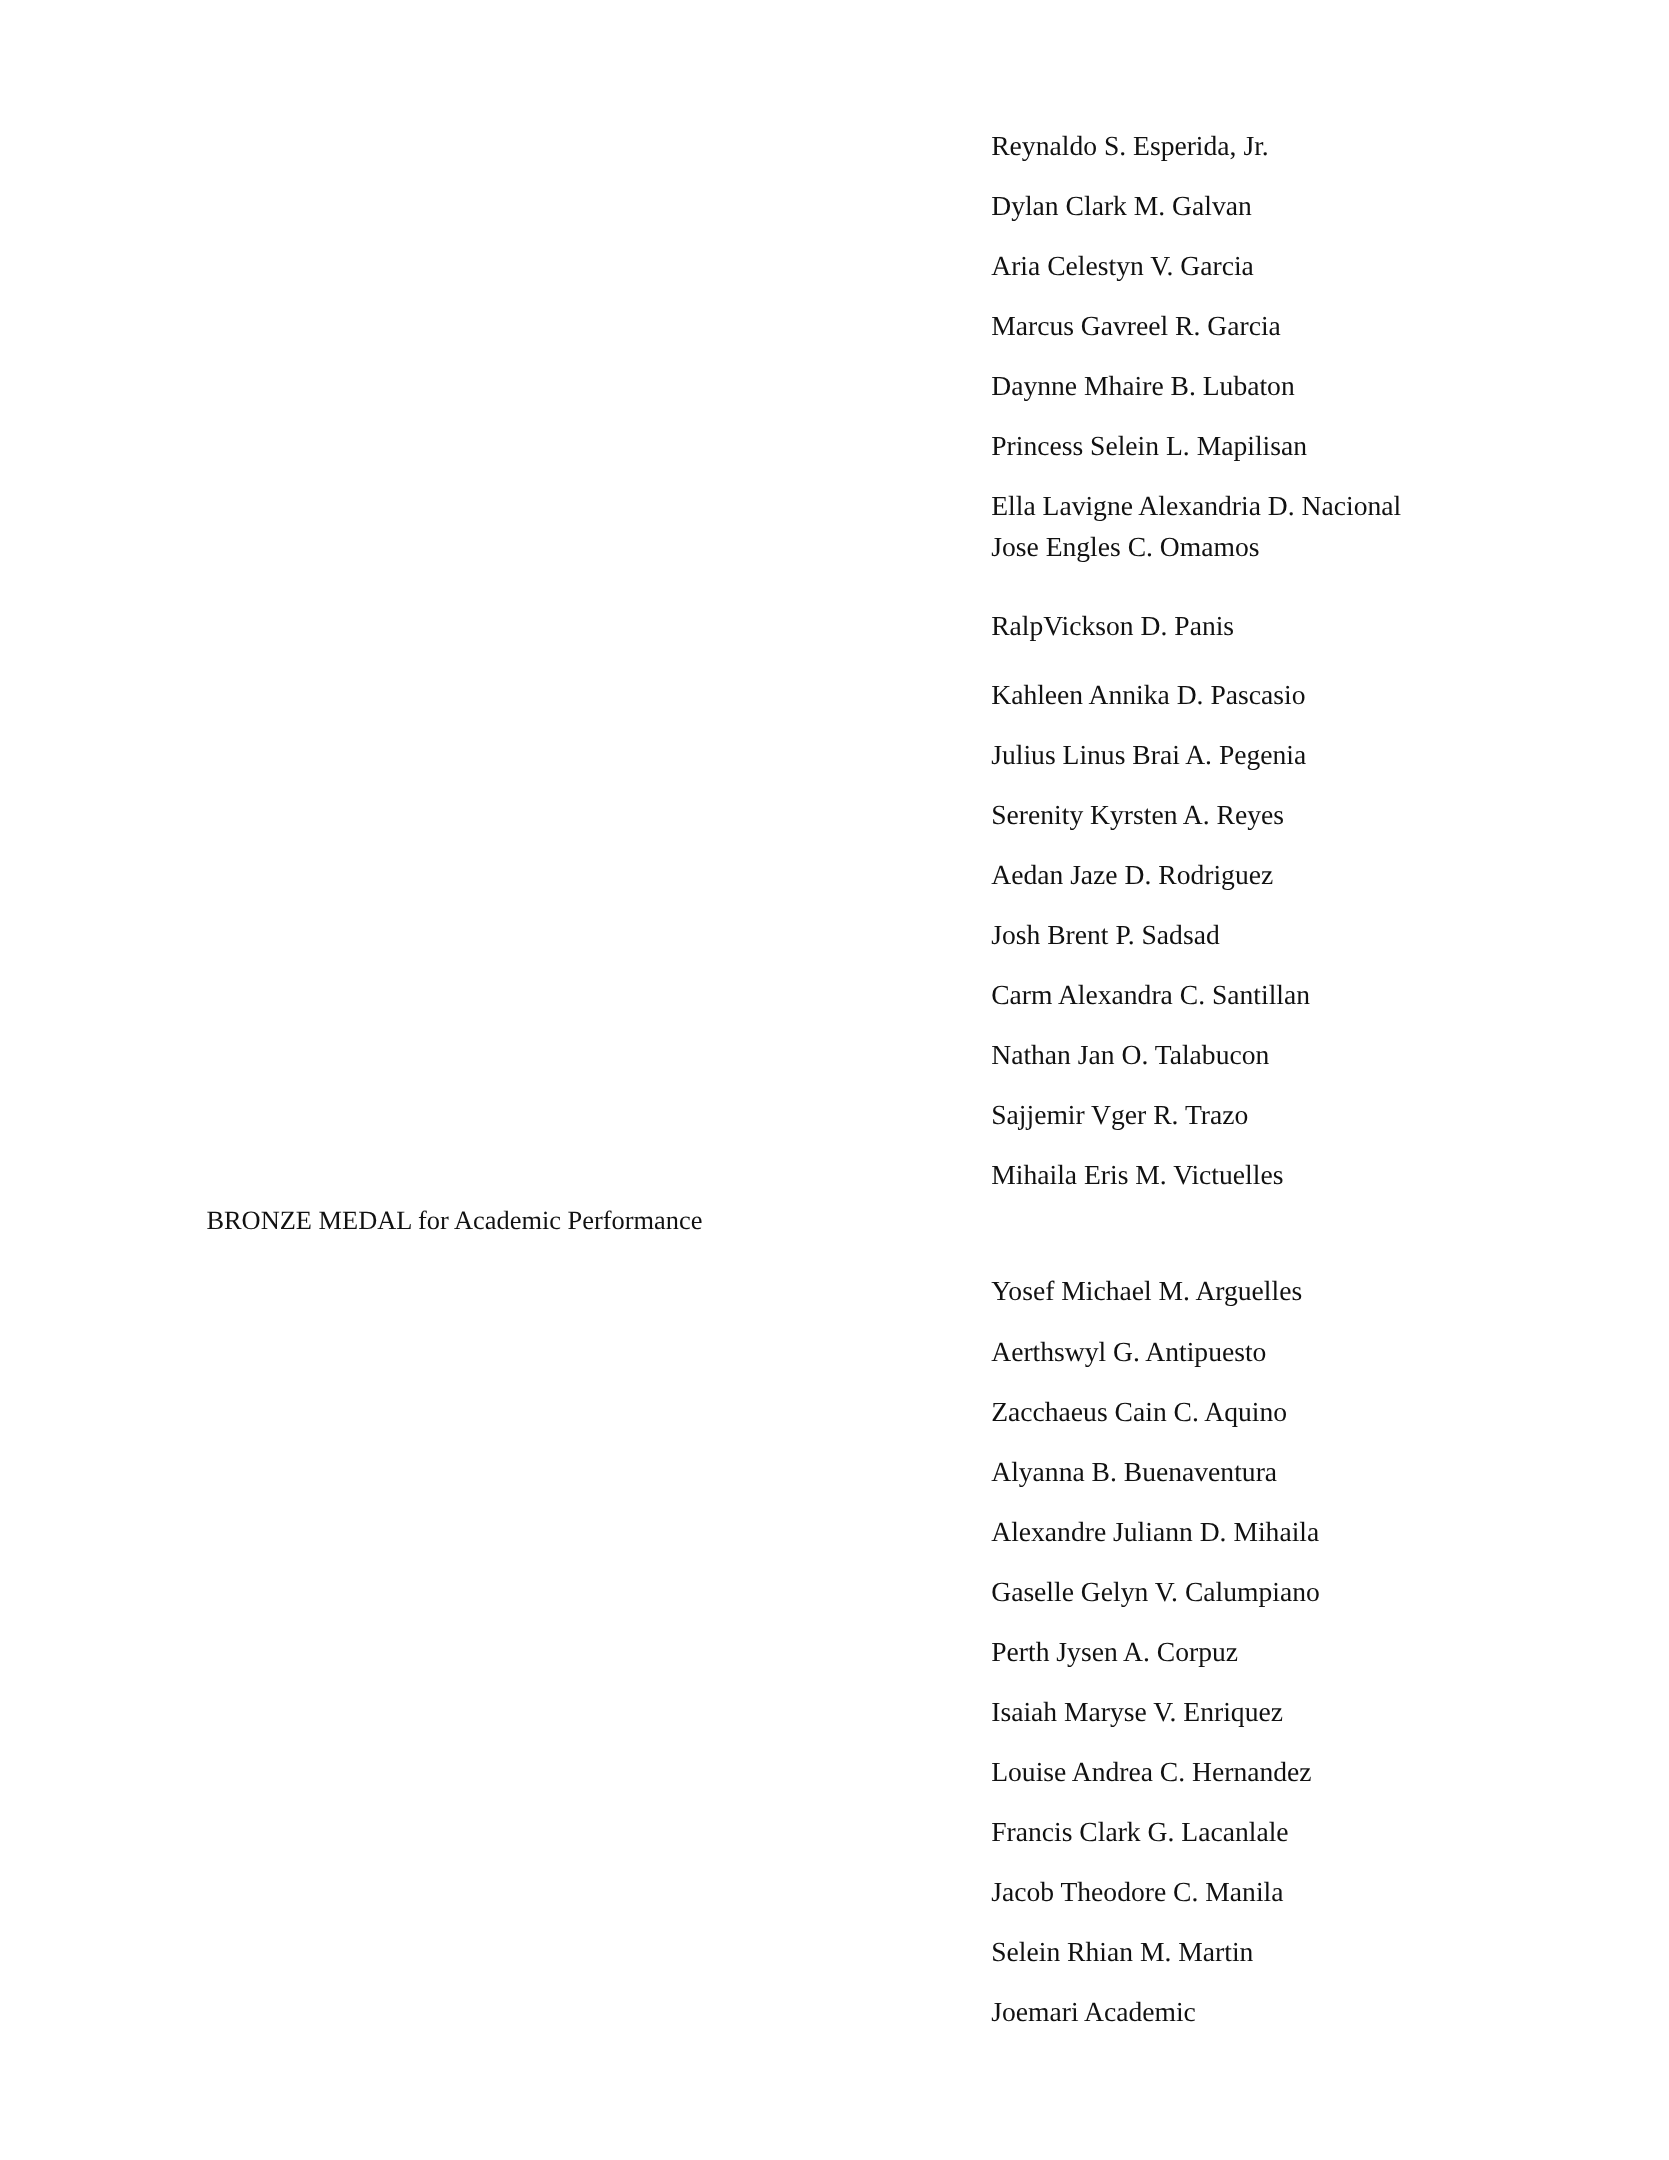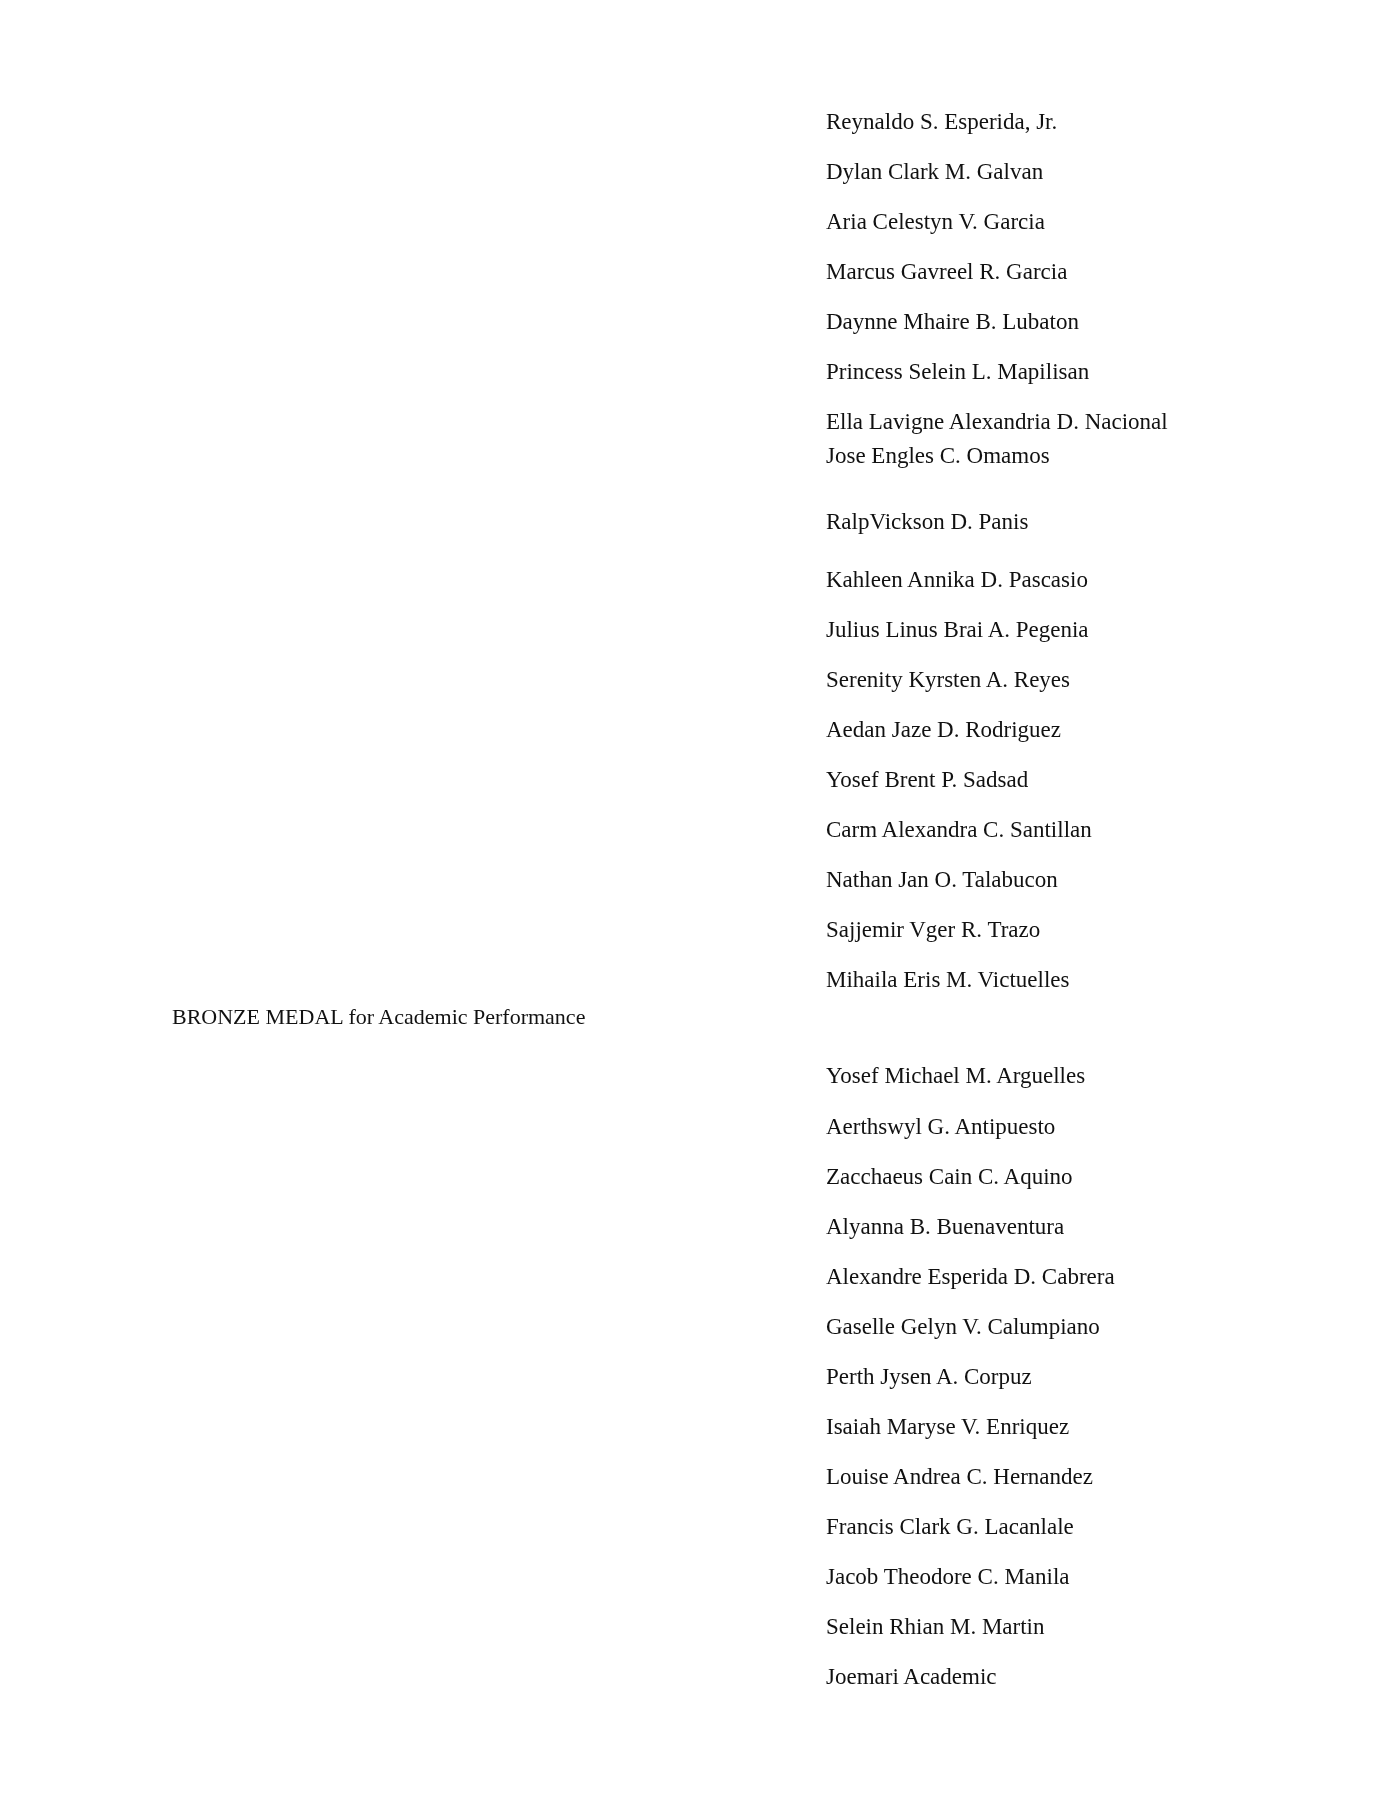--- a/index.html
+++ b/index.html
@@ -19,33 +19,33 @@
   <div class="name" style="top:238px">Marcus Gavreel R. Garcia</div>
   <div class="name" style="top:288px">Daynne Mhaire B. Lubaton</div>
   <div class="name" style="top:338px">Princess Selein L. Mapilisan</div>
   <div class="name" style="top:388px">Ella Lavigne Alexandria D. Nacional</div>
   <div class="name" style="top:422px">Jose Engles C. Omamos</div>
   <div class="name" style="top:488px">RalpVickson D. Panis</div>
   <div class="name" style="top:546px">Kahleen Annika D. Pascasio</div>
   <div class="name" style="top:596px">Julius Linus Brai A. Pegenia</div>
   <div class="name" style="top:646px">Serenity Kyrsten A. Reyes</div>
   <div class="name" style="top:696px">Aedan Jaze D. Rodriguez</div>
-  <div class="name" style="top:746px">Yosef Brent P. Sadsad</div>
+  <div class="name" style="top:746px">Josh Brent P. Sadsad</div>
   <div class="name" style="top:796px">Carm Alexandra C. Santillan</div>
   <div class="name" style="top:846px">Nathan Jan O. Talabucon</div>
   <div class="name" style="top:896px">Sajjemir Vger R. Trazo</div>
   <div class="name" style="top:946px">Mihaila Eris M. Victuelles</div>
 
   <div class="heading">BRONZE MEDAL for Academic Performance</div>
 
   <div class="name" style="top:1042px">Yosef Michael M. Arguelles</div>
   <div class="name" style="top:1093px">Aerthswyl G. Antipuesto</div>
   <div class="name" style="top:1143px">Zacchaeus Cain C. Aquino</div>
   <div class="name" style="top:1193px">Alyanna B. Buenaventura</div>
-  <div class="name" style="top:1243px">Alexandre Esperida D. Cabrera</div>
+  <div class="name" style="top:1243px">Alexandre Juliann D. Mihaila</div>
   <div class="name" style="top:1293px">Gaselle Gelyn V. Calumpiano</div>
   <div class="name" style="top:1343px">Perth Jysen A. Corpuz</div>
   <div class="name" style="top:1393px">Isaiah Maryse V. Enriquez</div>
   <div class="name" style="top:1443px">Louise Andrea C. Hernandez</div>
   <div class="name" style="top:1493px">Francis Clark G. Lacanlale</div>
   <div class="name" style="top:1543px">Jacob Theodore C. Manila</div>
   <div class="name" style="top:1593px">Selein Rhian M. Martin</div>
   <div class="name" style="top:1643px">Joemari Academic</div>
 </div>
 

